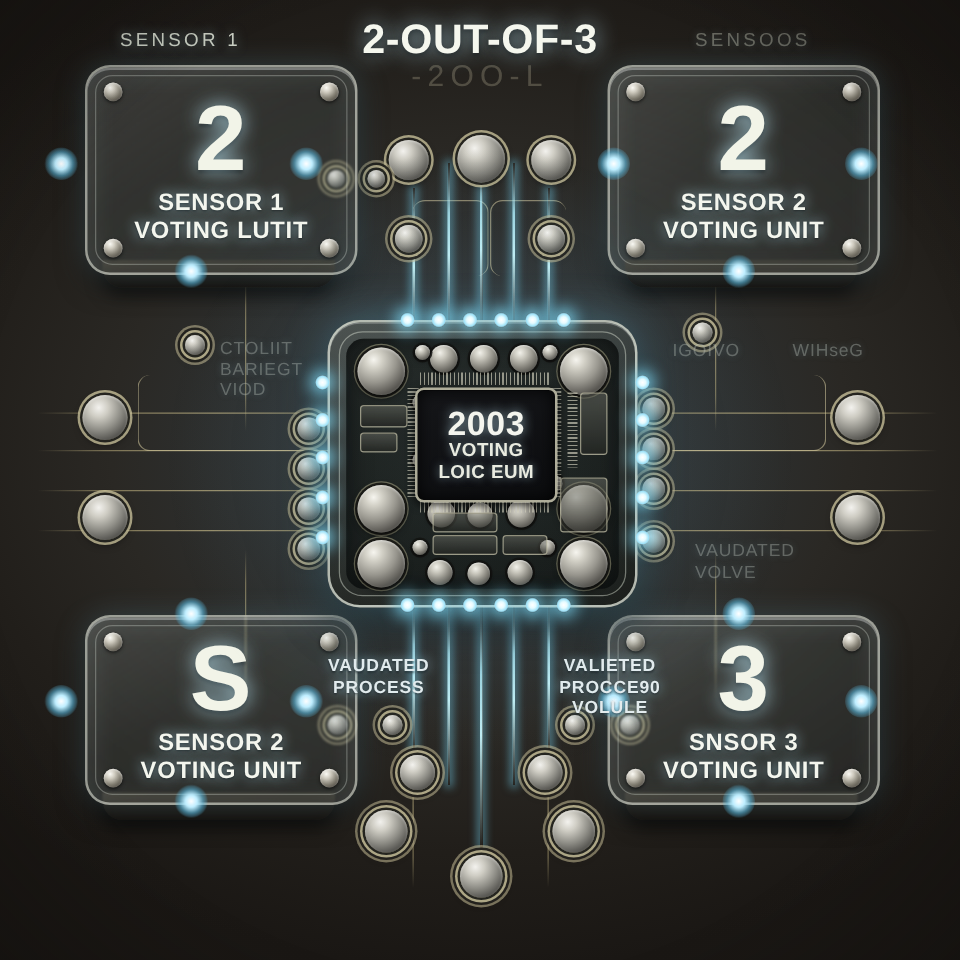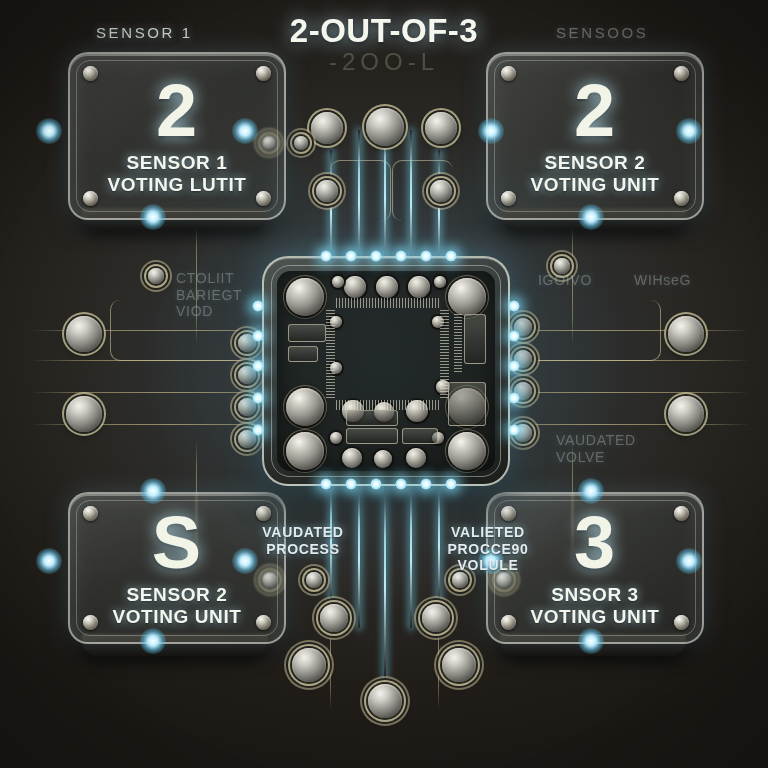--- a/index.html
+++ b/index.html
@@ -300,20 +300,25 @@
     <div class="barsv" style="left:190px;top:56px;width:8px;height:60px;"></div>
 
     <div class="smallblk" style="left:24px;top:66px;width:36px;height:16px;"></div>
     <div class="smallblk" style="left:24px;top:88px;width:28px;height:14px;"></div>
     <div class="smallblk" style="left:200px;top:56px;width:20px;height:48px;"></div>
     <div class="smallblk" style="left:184px;top:124px;width:36px;height:42px;"></div>
     <div class="smallblk" style="left:82px;top:152px;width:50px;height:14px;"></div>
     <div class="smallblk" style="left:82px;top:170px;width:50px;height:14px;"></div>
     <div class="smallblk" style="left:138px;top:170px;width:34px;height:14px;"></div>
 
+    <div class="mchip">
+      <div class="chipnum">2003</div>
+      <div class="chipline">VOTING</div>
+      <div class="chipline">LOIC EUM</div>
+    </div>
   </div>
 
   <div class="pin" style="left:320px;top:250px;"></div>
   <div class="pin" style="left:345px;top:250px;"></div>
   <div class="pin" style="left:370px;top:250px;"></div>
   <div class="pin" style="left:395px;top:250px;"></div>
   <div class="pin" style="left:420px;top:250px;"></div>
   <div class="pin" style="left:445px;top:250px;"></div>
 
   <div class="pin" style="left:320px;top:478px;"></div>

